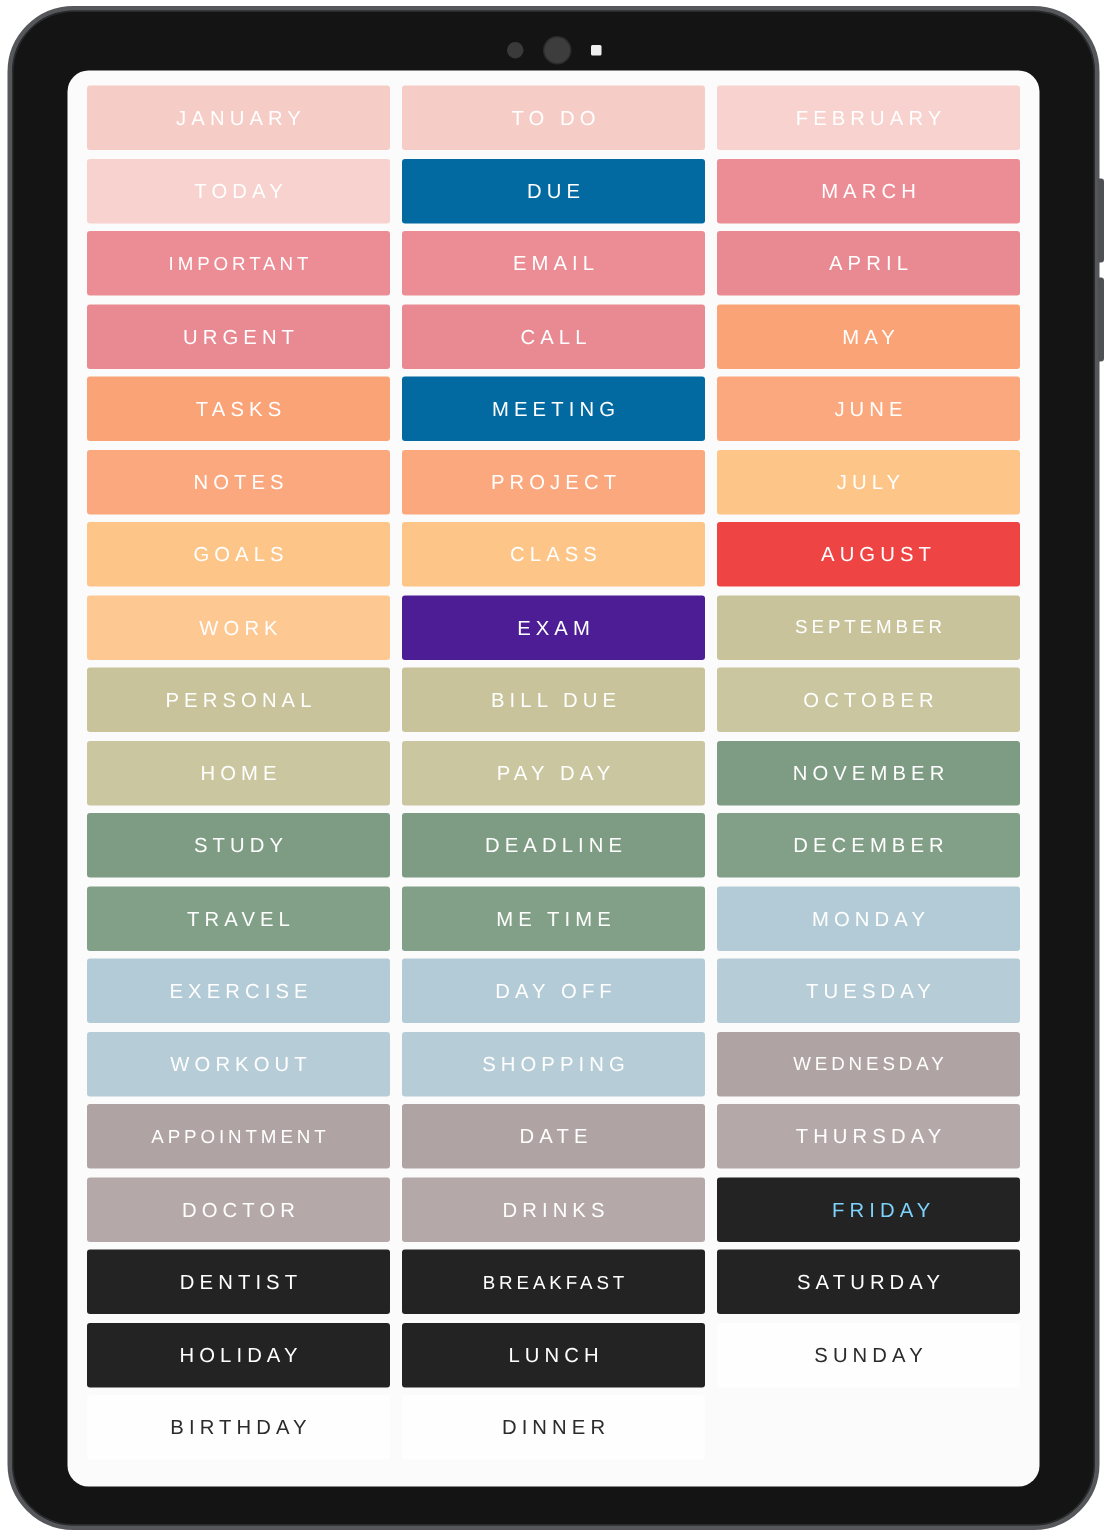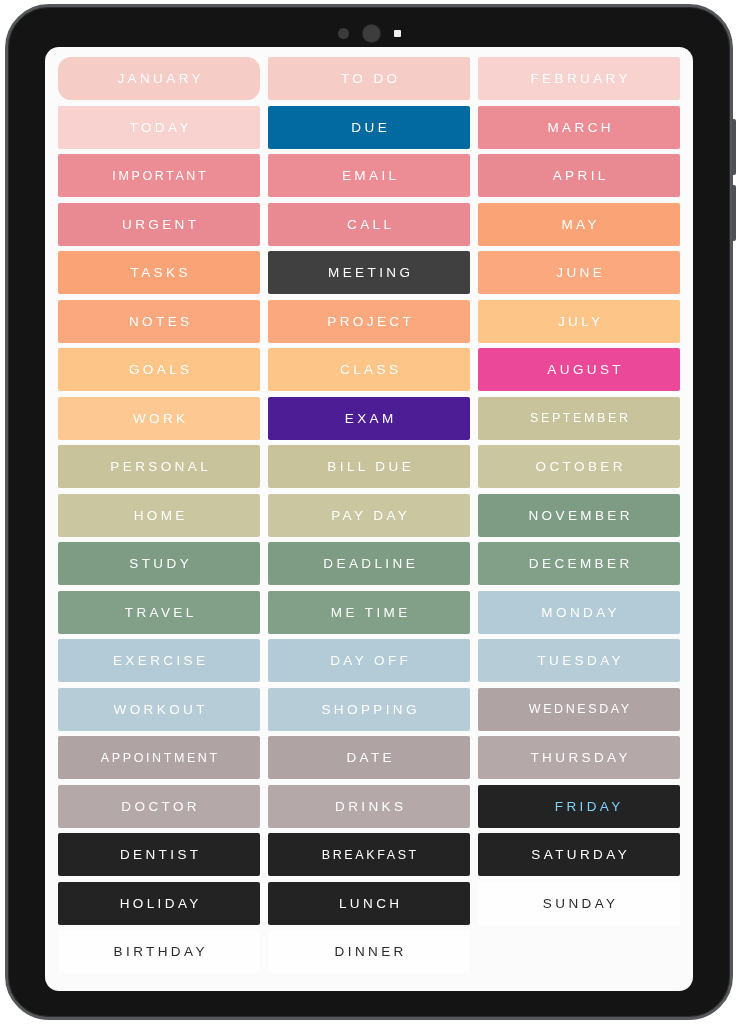--- a/index.html
+++ b/index.html
@@ -112,41 +112,41 @@
     <div id="ambient-sensor-icon"></div>
     <div id="front-camera-icon"></div>
     <div id="proximity-sensor-icon"></div>
   </div>
 
   <div class="side-button" id="volume-up-button"></div>
   <div class="side-button" id="volume-down-button"></div>
 
   <div id="screen">
     <div id="sticker-grid">
-        <div class="sticker-label" style="background: rgb(246, 204, 198); color: rgb(255, 255, 255); border-radius: 13px;">JANUARY</div>
+        <div class="sticker-label" style="background: rgb(246, 204, 198); color: rgb(255, 255, 255);">JANUARY</div>
         <div class="sticker-label" style="background: rgb(246, 204, 198); color: rgb(255, 255, 255);">TO DO</div>
         <div class="sticker-label" style="background: rgb(248, 210, 206); color: rgb(255, 255, 255);">FEBRUARY</div>
         <div class="sticker-label" style="background: rgb(248, 210, 206); color: rgb(255, 255, 255);">TODAY</div>
         <div class="sticker-label" style="background: #0369a1; color: rgb(255, 255, 255);">DUE</div>
         <div class="sticker-label" style="background: rgb(236, 141, 149); color: rgb(255, 255, 255);">MARCH</div>
         <div class="sticker-label long" style="background: rgb(236, 141, 149); color: rgb(255, 255, 255);">IMPORTANT</div>
         <div class="sticker-label" style="background: rgb(236, 141, 149); color: rgb(255, 255, 255);">EMAIL</div>
         <div class="sticker-label" style="background: rgb(233, 138, 147); color: rgb(255, 255, 255);">APRIL</div>
         <div class="sticker-label" style="background: rgb(233, 138, 147); color: rgb(255, 255, 255);">URGENT</div>
         <div class="sticker-label" style="background: rgb(233, 138, 147); color: rgb(255, 255, 255);">CALL</div>
         <div class="sticker-label" style="background: rgb(250, 163, 119); color: rgb(255, 255, 255);">MAY</div>
         <div class="sticker-label" style="background: rgb(250, 163, 119); color: rgb(255, 255, 255);">TASKS</div>
-        <div class="sticker-label" style="background: #404040; color: rgb(255, 255, 255);">MEETING</div>
+        <div class="sticker-label" style="background: #0369a1; color: rgb(255, 255, 255);">MEETING</div>
         <div class="sticker-label" style="background: rgb(251, 168, 126); color: rgb(255, 255, 255);">JUNE</div>
         <div class="sticker-label" style="background: rgb(251, 168, 126); color: rgb(255, 255, 255);">NOTES</div>
         <div class="sticker-label" style="background: rgb(251, 168, 126); color: rgb(255, 255, 255);">PROJECT</div>
         <div class="sticker-label" style="background: rgb(253, 197, 136); color: rgb(255, 255, 255);">JULY</div>
         <div class="sticker-label" style="background: rgb(253, 197, 136); color: rgb(255, 255, 255);">GOALS</div>
         <div class="sticker-label" style="background: rgb(253, 197, 136); color: rgb(255, 255, 255);">CLASS</div>
-        <div class="sticker-label" style="background: #ec4899; color: rgb(255, 255, 255); padding-left: 10px;">AUGUST</div>
+        <div class="sticker-label" style="background: #ef4444; color: rgb(255, 255, 255); padding-left: 10px;">AUGUST</div>
         <div class="sticker-label" style="background: rgb(253, 200, 145); color: rgb(255, 255, 255);">WORK</div>
         <div class="sticker-label" style="background: #4c1d95; color: rgb(255, 255, 255);">EXAM</div>
         <div class="sticker-label long" style="background: rgb(200, 195, 155); color: rgb(255, 255, 255);">SEPTEMBER</div>
         <div class="sticker-label" style="background: rgb(200, 195, 155); color: rgb(255, 255, 255);">PERSONAL</div>
         <div class="sticker-label" style="background: rgb(200, 195, 155); color: rgb(255, 255, 255);">BILL DUE</div>
         <div class="sticker-label" style="background: rgb(202, 198, 160); color: rgb(255, 255, 255);">OCTOBER</div>
         <div class="sticker-label" style="background: rgb(202, 198, 160); color: rgb(255, 255, 255);">HOME</div>
         <div class="sticker-label" style="background: rgb(202, 198, 160); color: rgb(255, 255, 255);">PAY DAY</div>
         <div class="sticker-label" style="background: rgb(125, 156, 131); color: rgb(255, 255, 255);">NOVEMBER</div>
         <div class="sticker-label" style="background: rgb(125, 156, 131); color: rgb(255, 255, 255);">STUDY</div>

